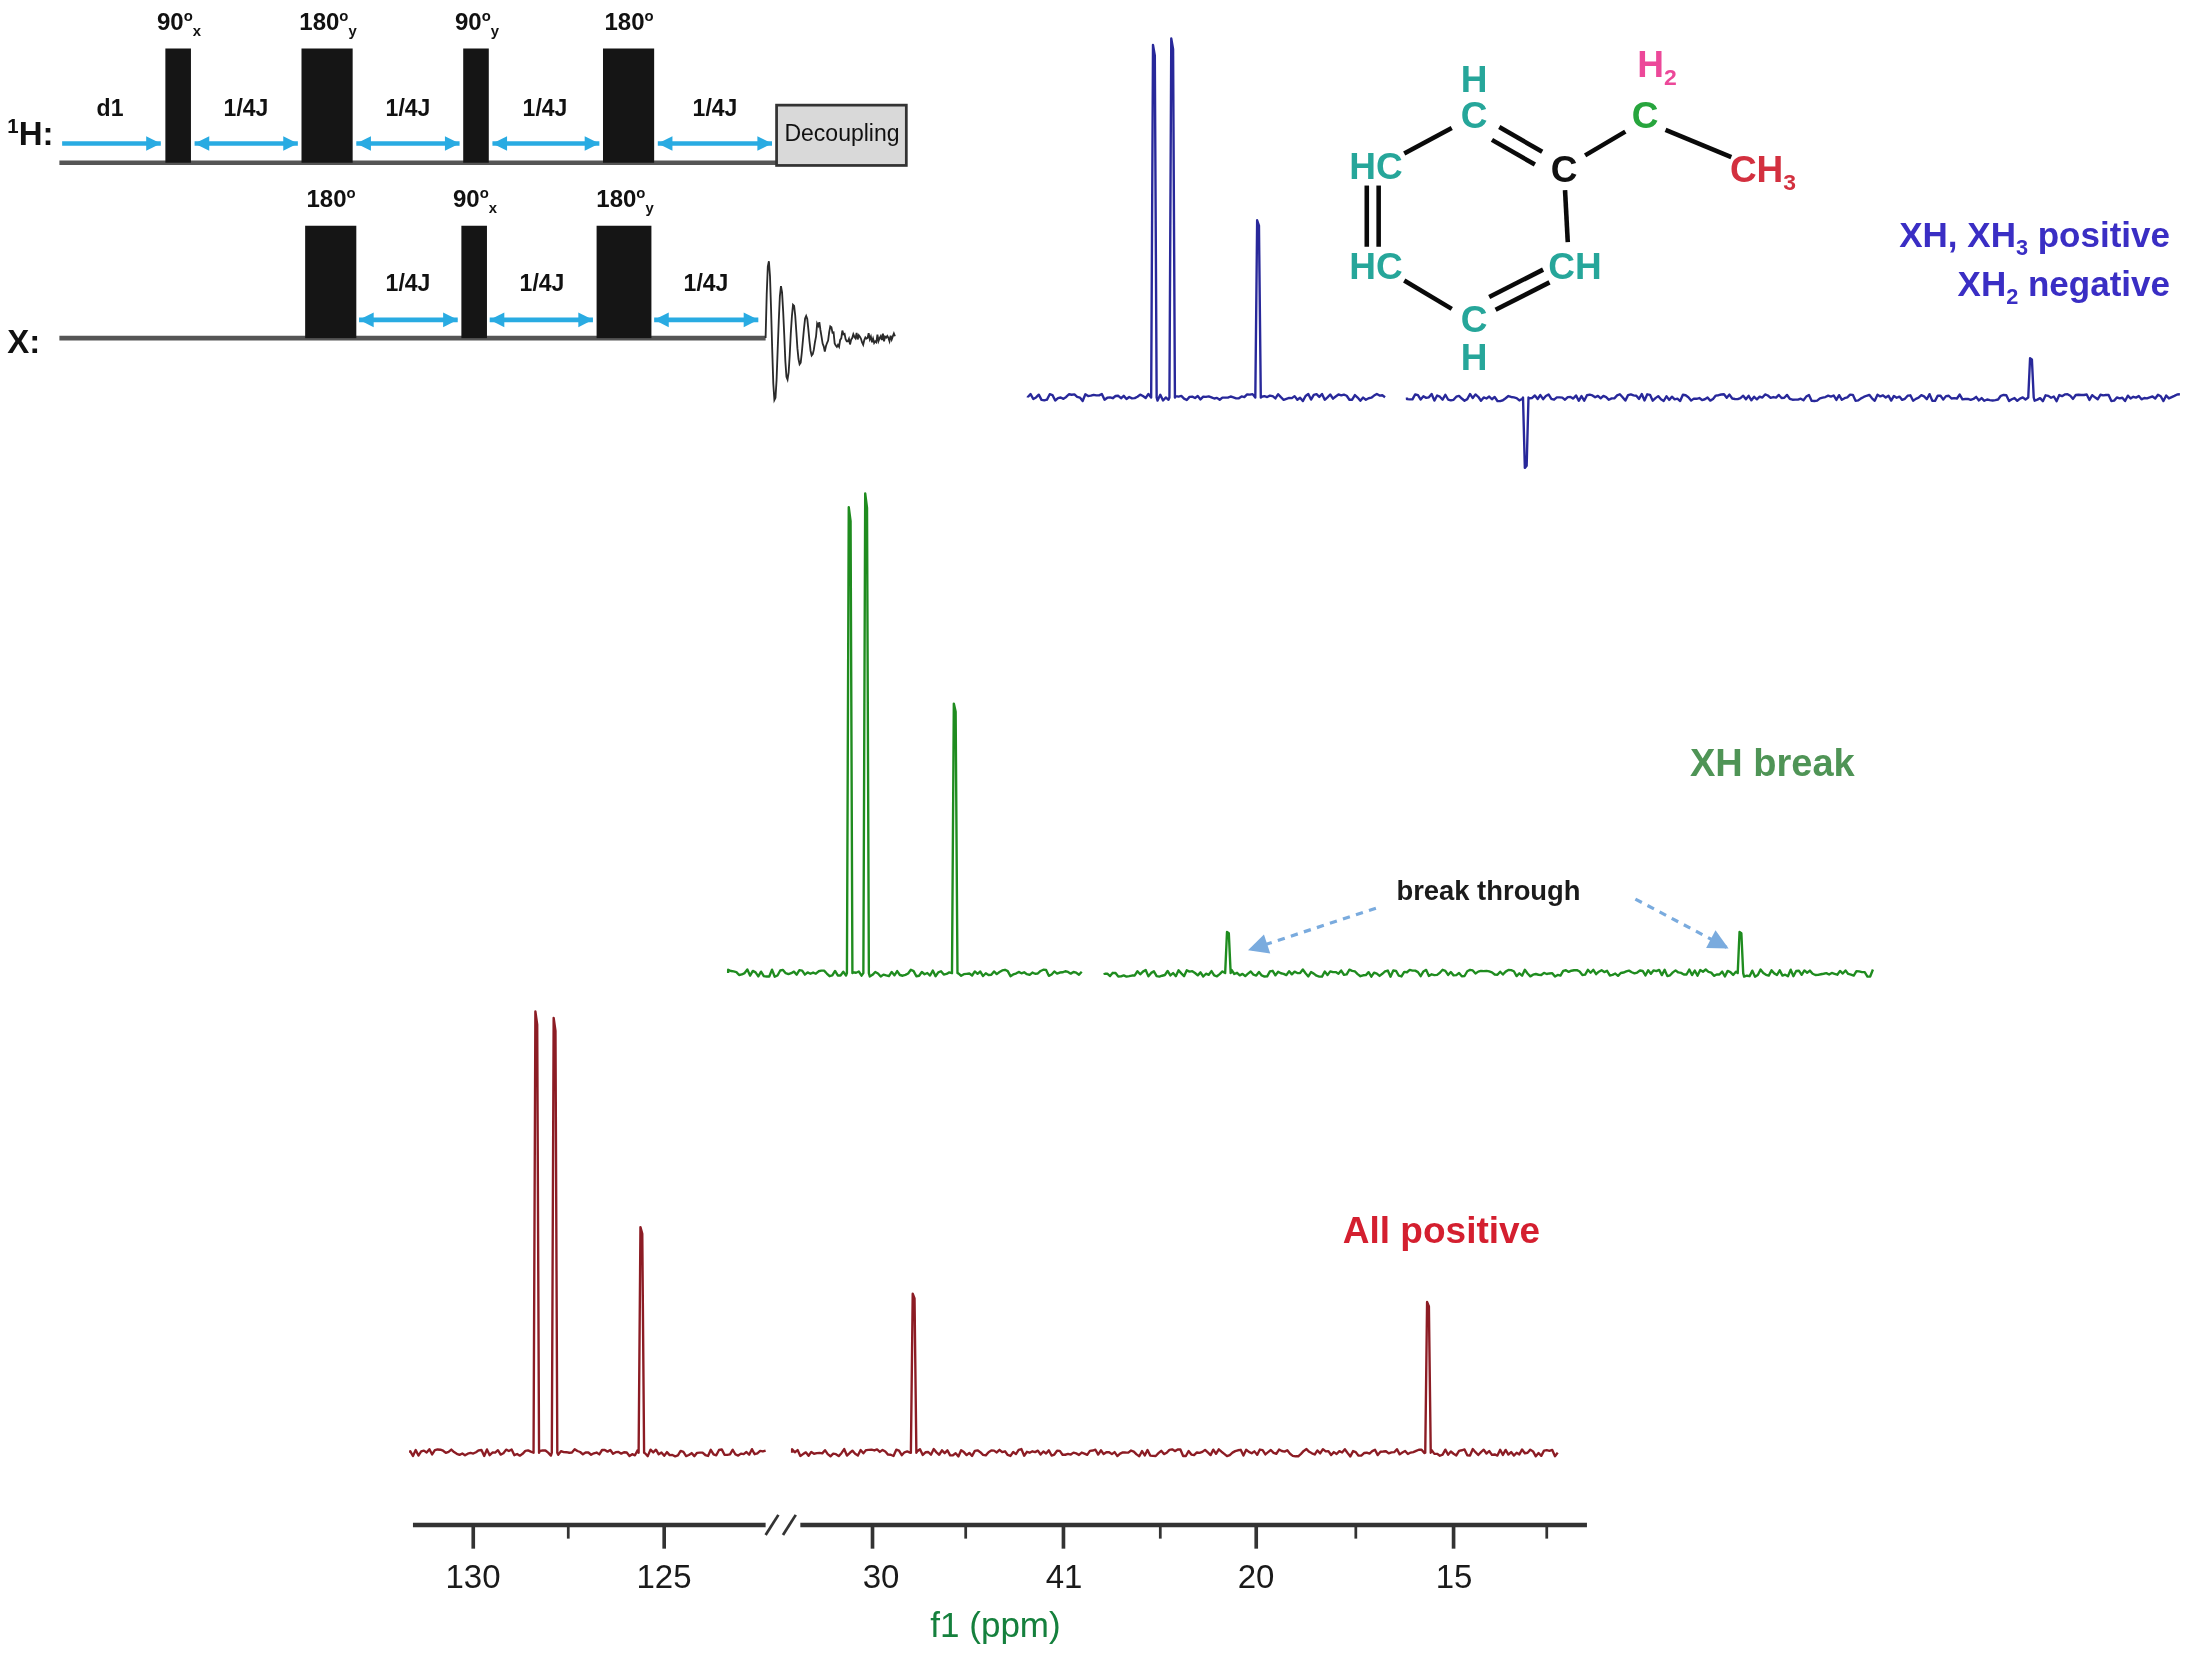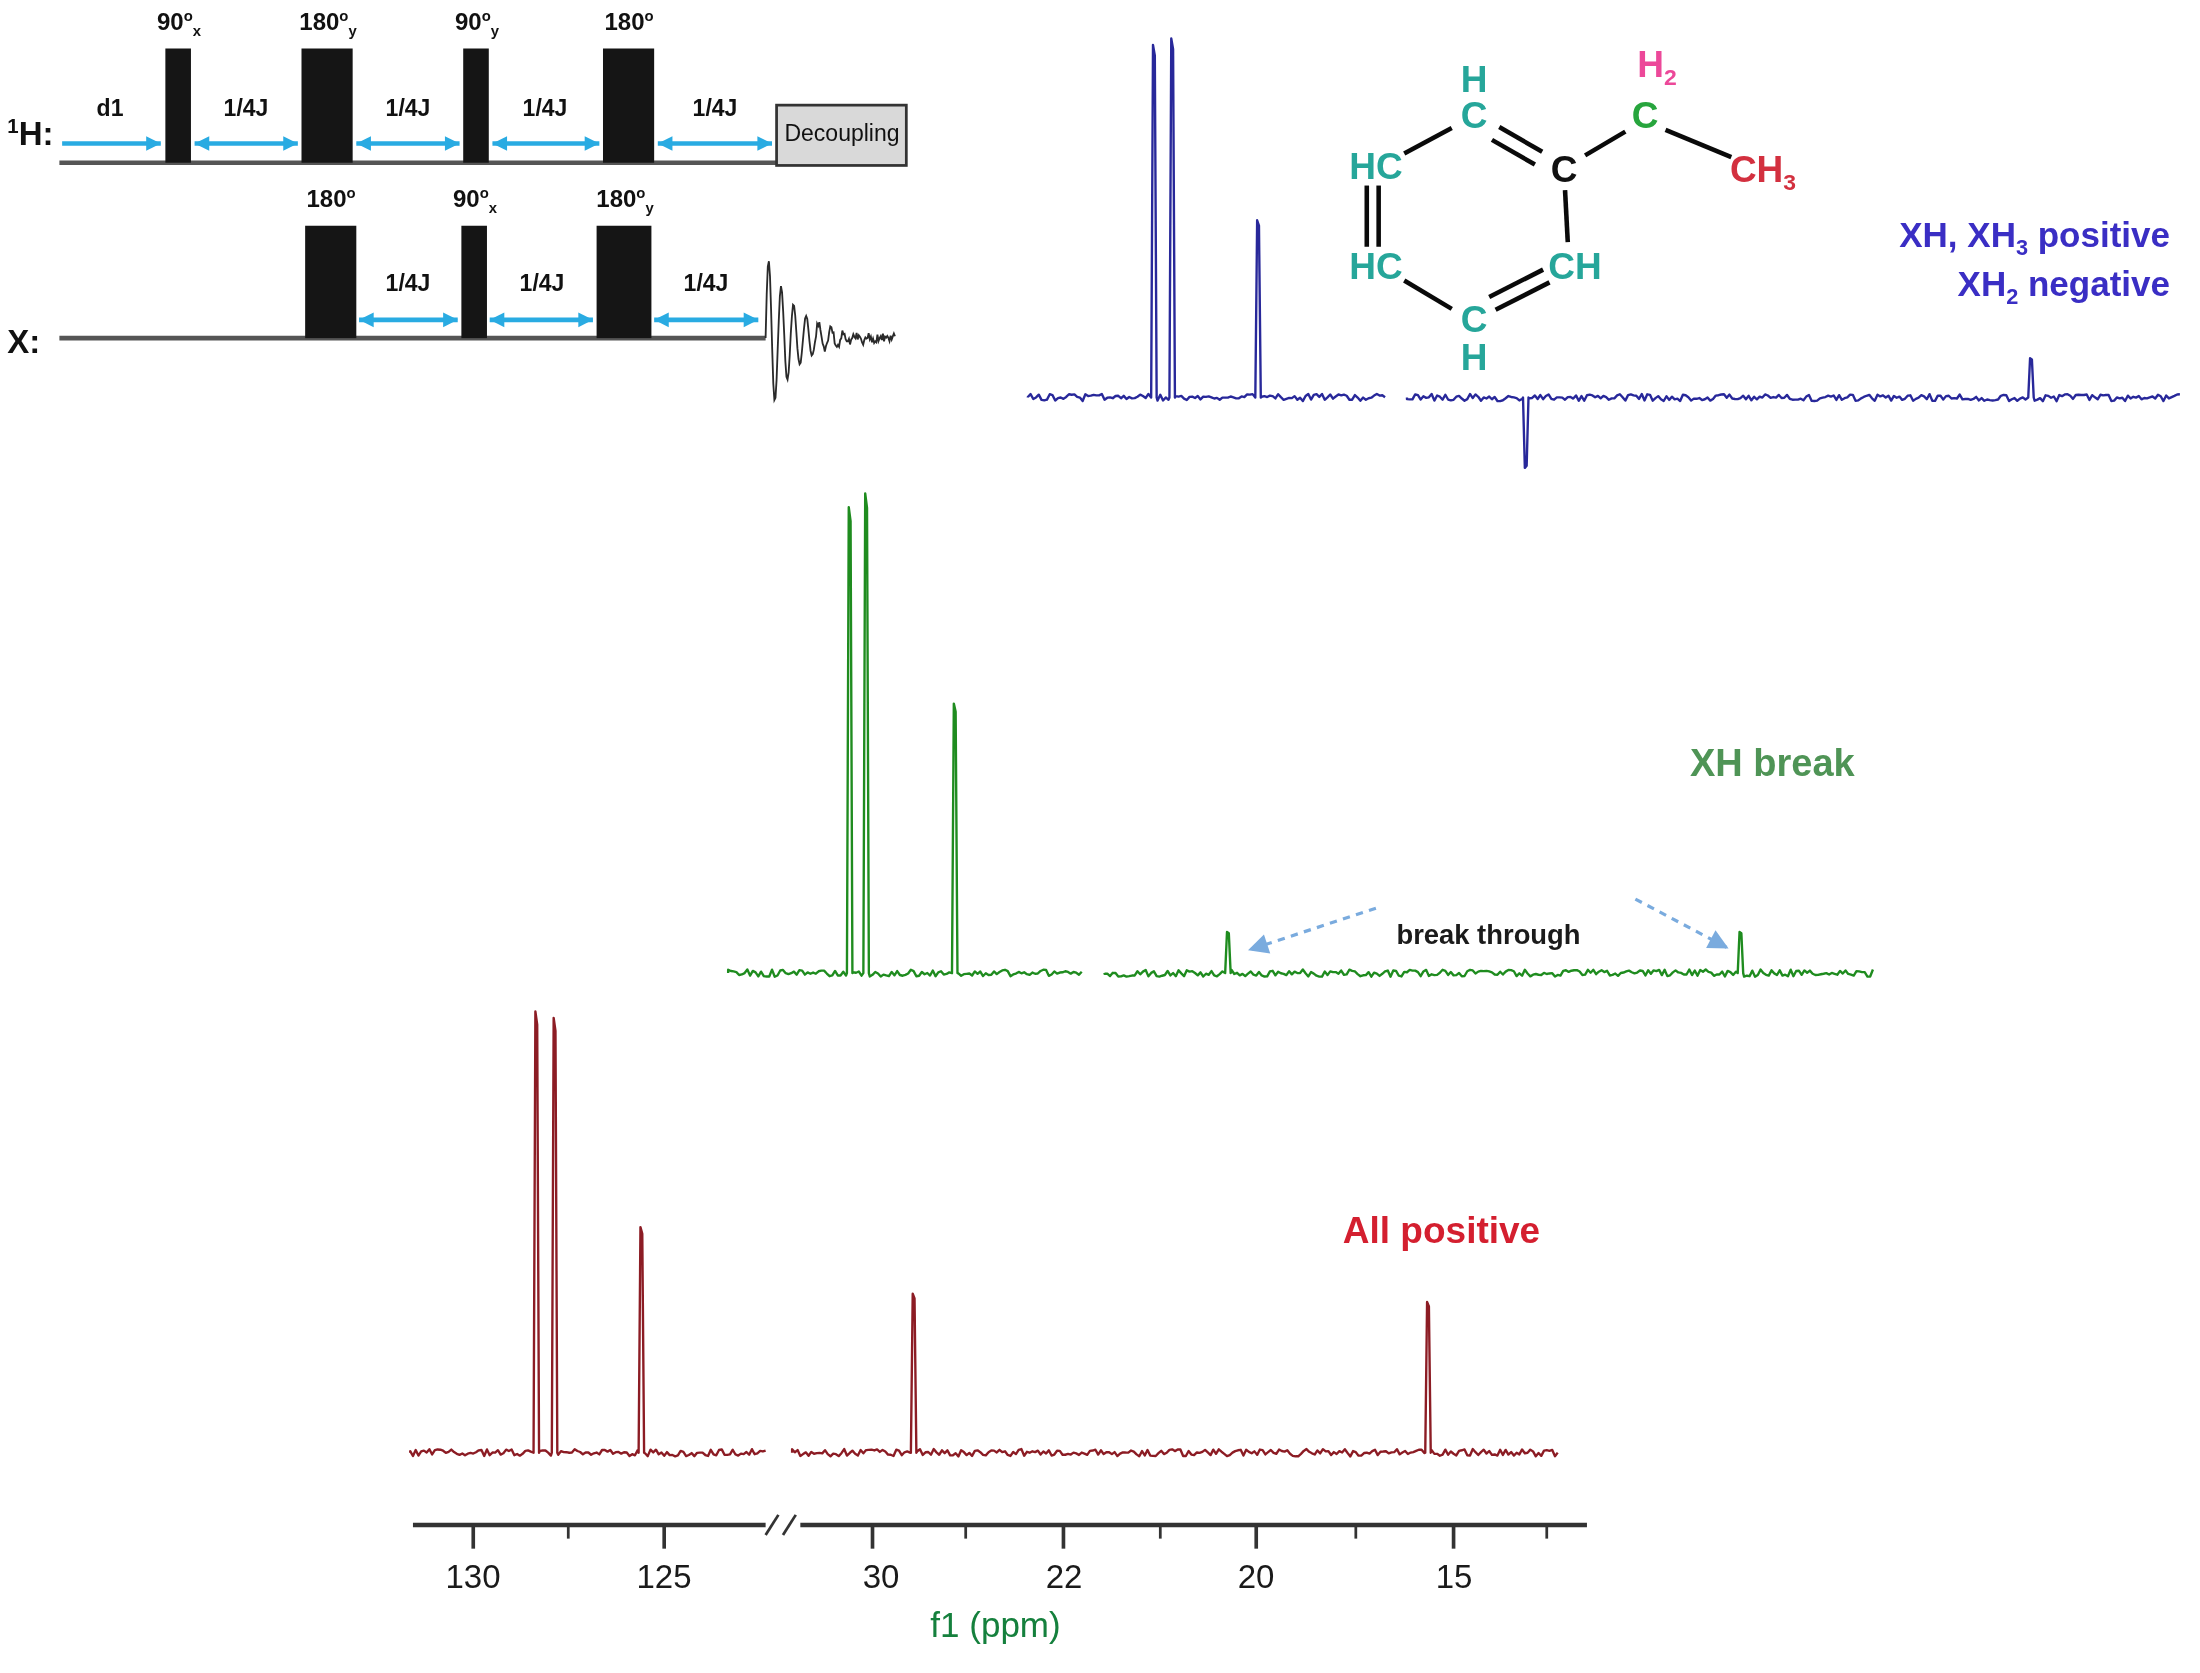--- a/index.html
+++ b/index.html
@@ -14,21 +14,21 @@
   .pulse-label{font-size:24px;font-weight:600;}
   .delay-label{font-size:23px;font-weight:600;}
   .chan-label{font-size:33px;font-weight:600;}
   .tick-label{font-size:33px;color:#1a1a1a;}
   #decoupling-label{position:absolute;display:flex;align-items:center;justify-content:center;
      font-size:23px;color:#111;}
   #apt-text{position:absolute;left:1677px;top:210px;width:493px;text-align:right;
      font-size:35px;font-weight:bold;line-height:49px;}
   #xh-only{position:absolute;left:1690px;top:742px;font-size:38px;font-weight:bold;}
   #break-through{position:absolute;left:1363px;top:875px;width:251px;text-align:center;
-     font-size:27.4px;font-weight:600;color:#1b1b1b;margin-top:44px;}
+     font-size:27.4px;font-weight:600;color:#1b1b1b;}
   #all-positive{position:absolute;left:1312px;top:1210px;width:259px;text-align:center;
      font-size:37px;font-weight:bold;}
   #f1-label{position:absolute;left:875px;top:1605px;width:241px;text-align:center;
      font-size:35px;color:#15803d;}
 </style>
 </head>
 <body>
 
 <div id="canvas">
   <svg id="scene" width="2200" height="1673" viewBox="0 0 2408 1831">
@@ -156,17 +156,17 @@
     <div class="atom" style="left: 1474px; top: 320px; color: rgb(38, 166, 154);"><span>C</span></div>
     <div class="atom" style="left: 1474px; top: 358px; color: rgb(38, 166, 154);"><span>H</span></div>
     <div class="atom" style="left: 1575px; top: 267px; color: rgb(38, 166, 154);"><span>CH</span></div>
     <div class="atom" style="left: 1564px; top: 170px; color: rgb(17, 17, 17);"><span>C</span></div>
     <div class="atom" style="left: 1657px; top: 65px; color: #ec4899;"><span>H</span><span class="sub">2</span></div>
     <div class="atom" style="left: 1645px; top: 116px; color: rgb(39, 165, 61);"><span>C</span></div>
     <div class="atom" style="left: 1763px; top: 170px; color: rgb(211, 48, 63);"><span>CH</span><span class="sub">3</span></div>
     <div class="lbl tick-label center" style="left: 473px; top: 1558px;">130</div>
     <div class="lbl tick-label center" style="left: 664px; top: 1558px;">125</div>
     <div class="lbl tick-label center" style="left: 873px; top: 1558px; margin-left: 8px;">30</div>
-    <div class="lbl tick-label center" style="left: 1064px; top: 1558px;">22</div>
+    <div class="lbl tick-label center" style="left: 1064px; top: 1558px;">41</div>
     <div class="lbl tick-label center" style="left: 1256px; top: 1558px;">20</div>
     <div class="lbl tick-label center" style="left: 1454px; top: 1558px;">15</div>
   </div>
 
 
 </body></html>

